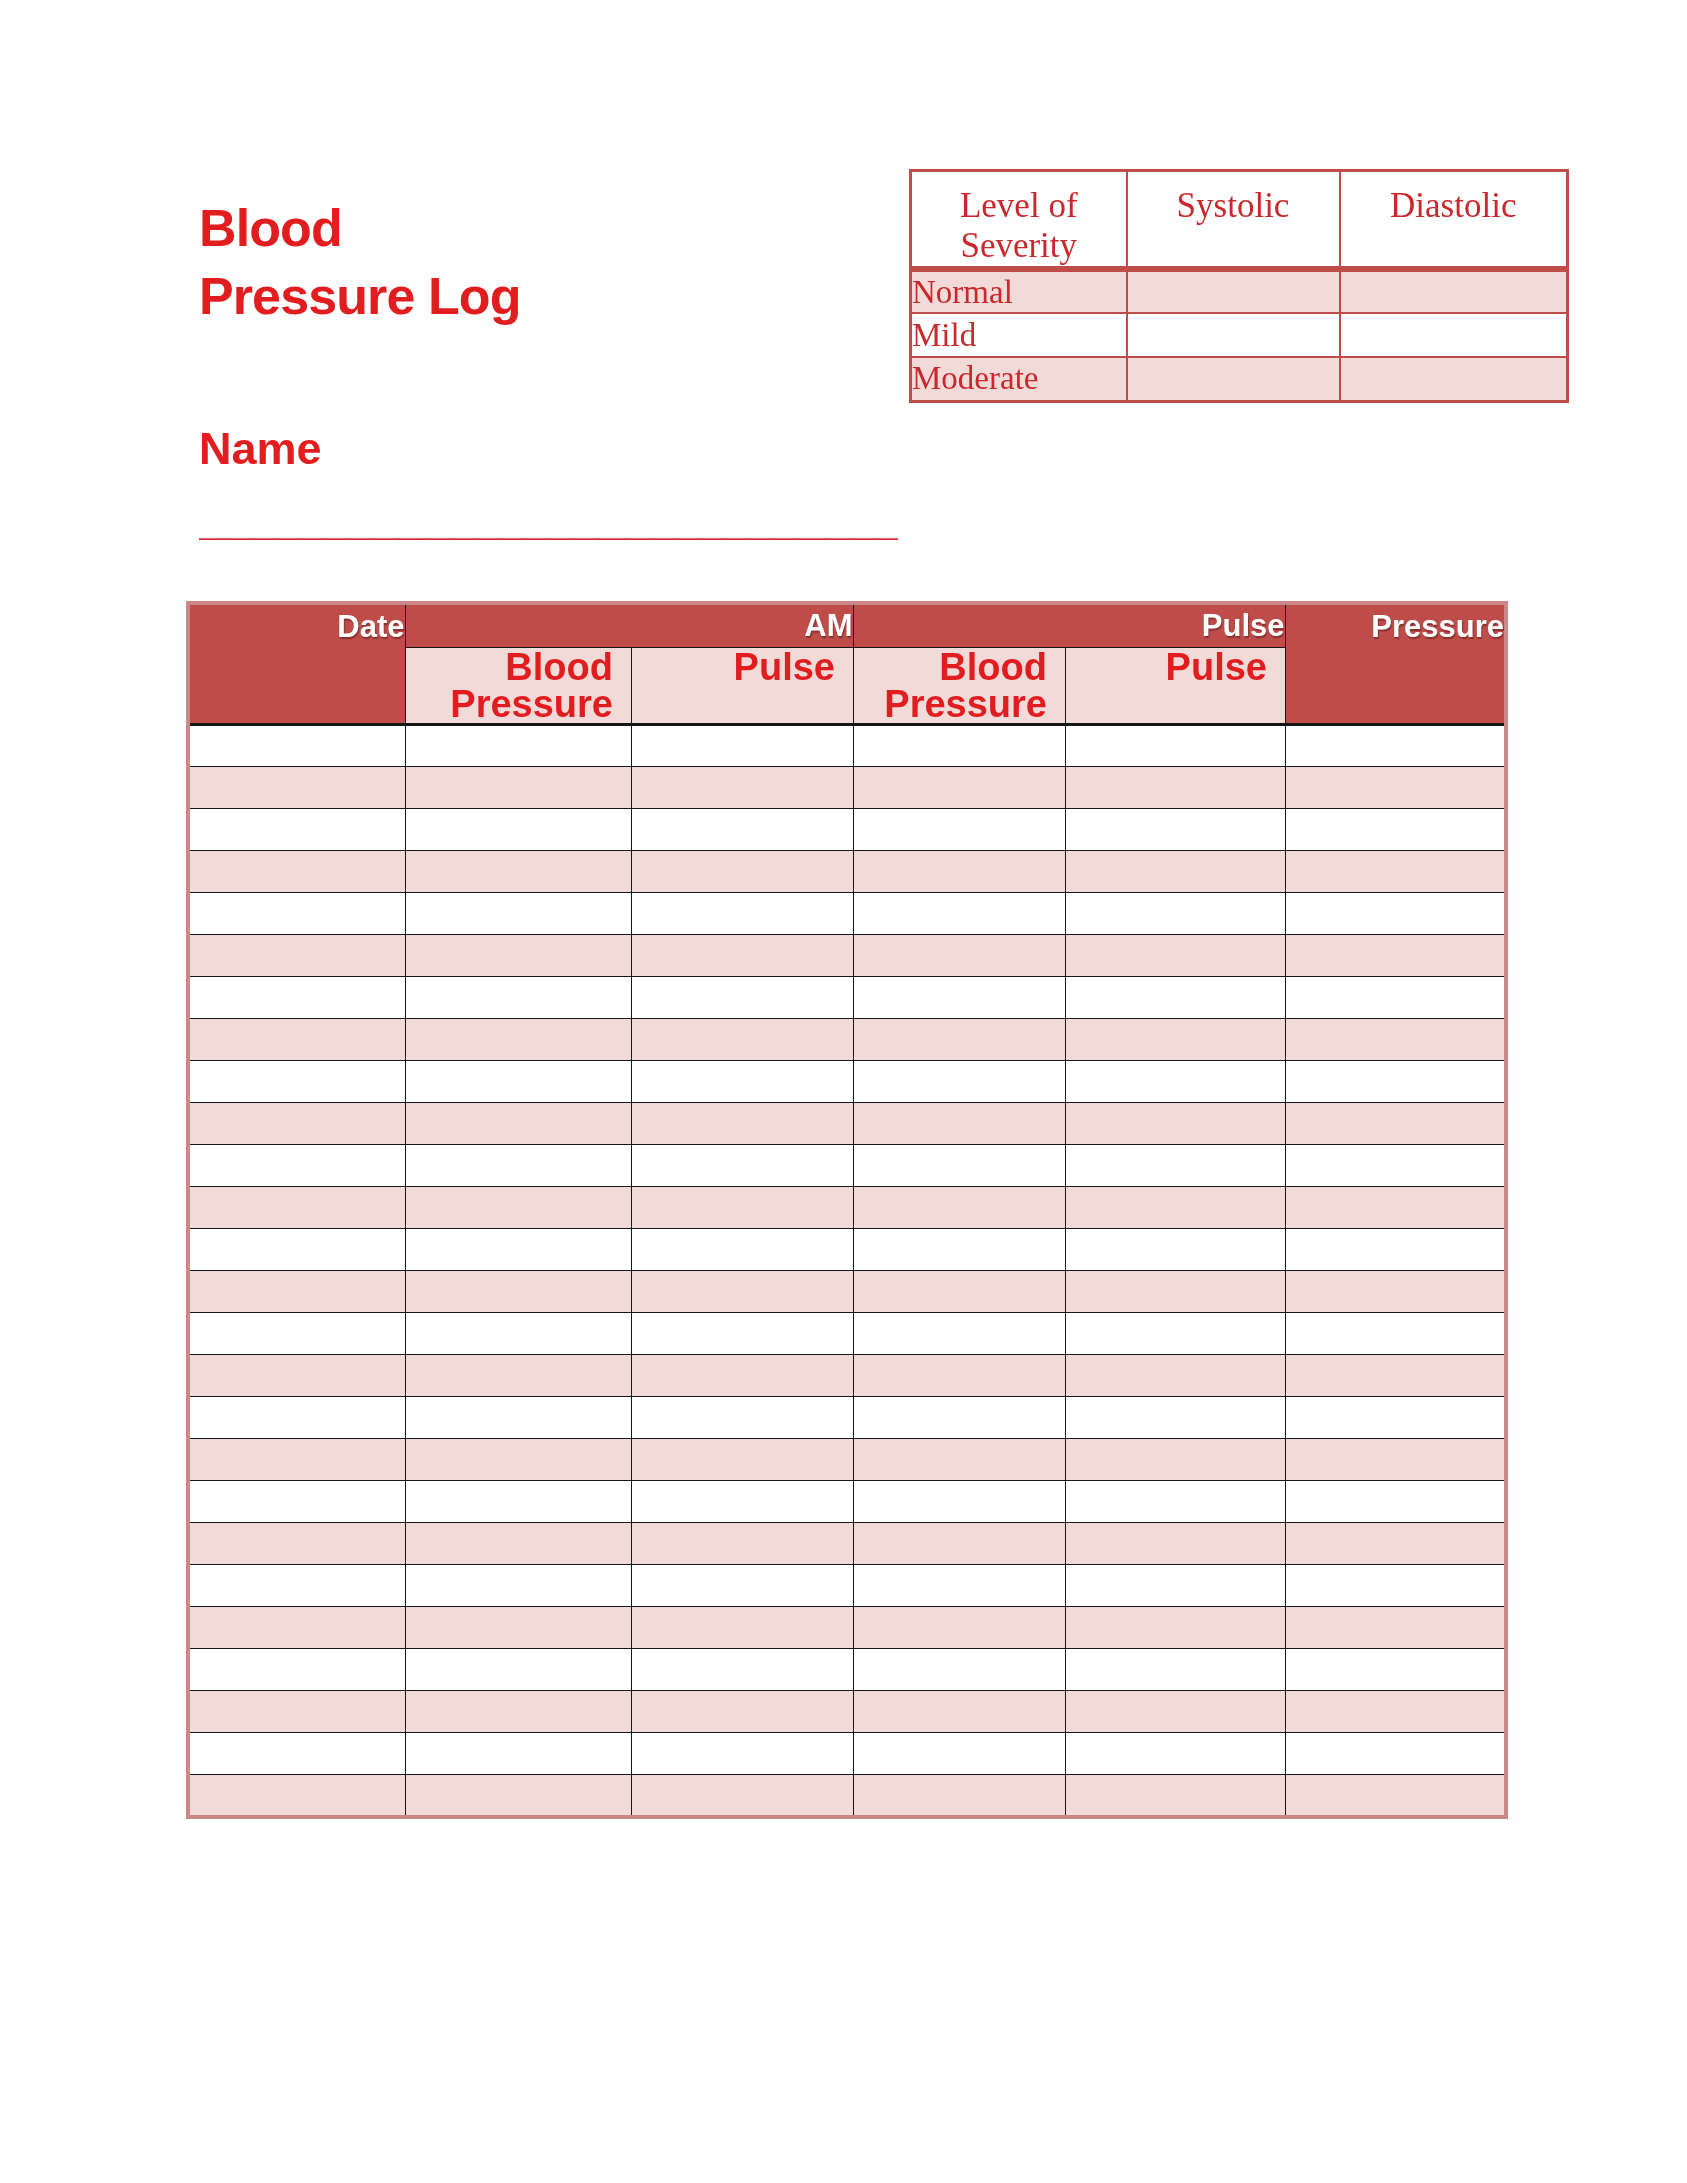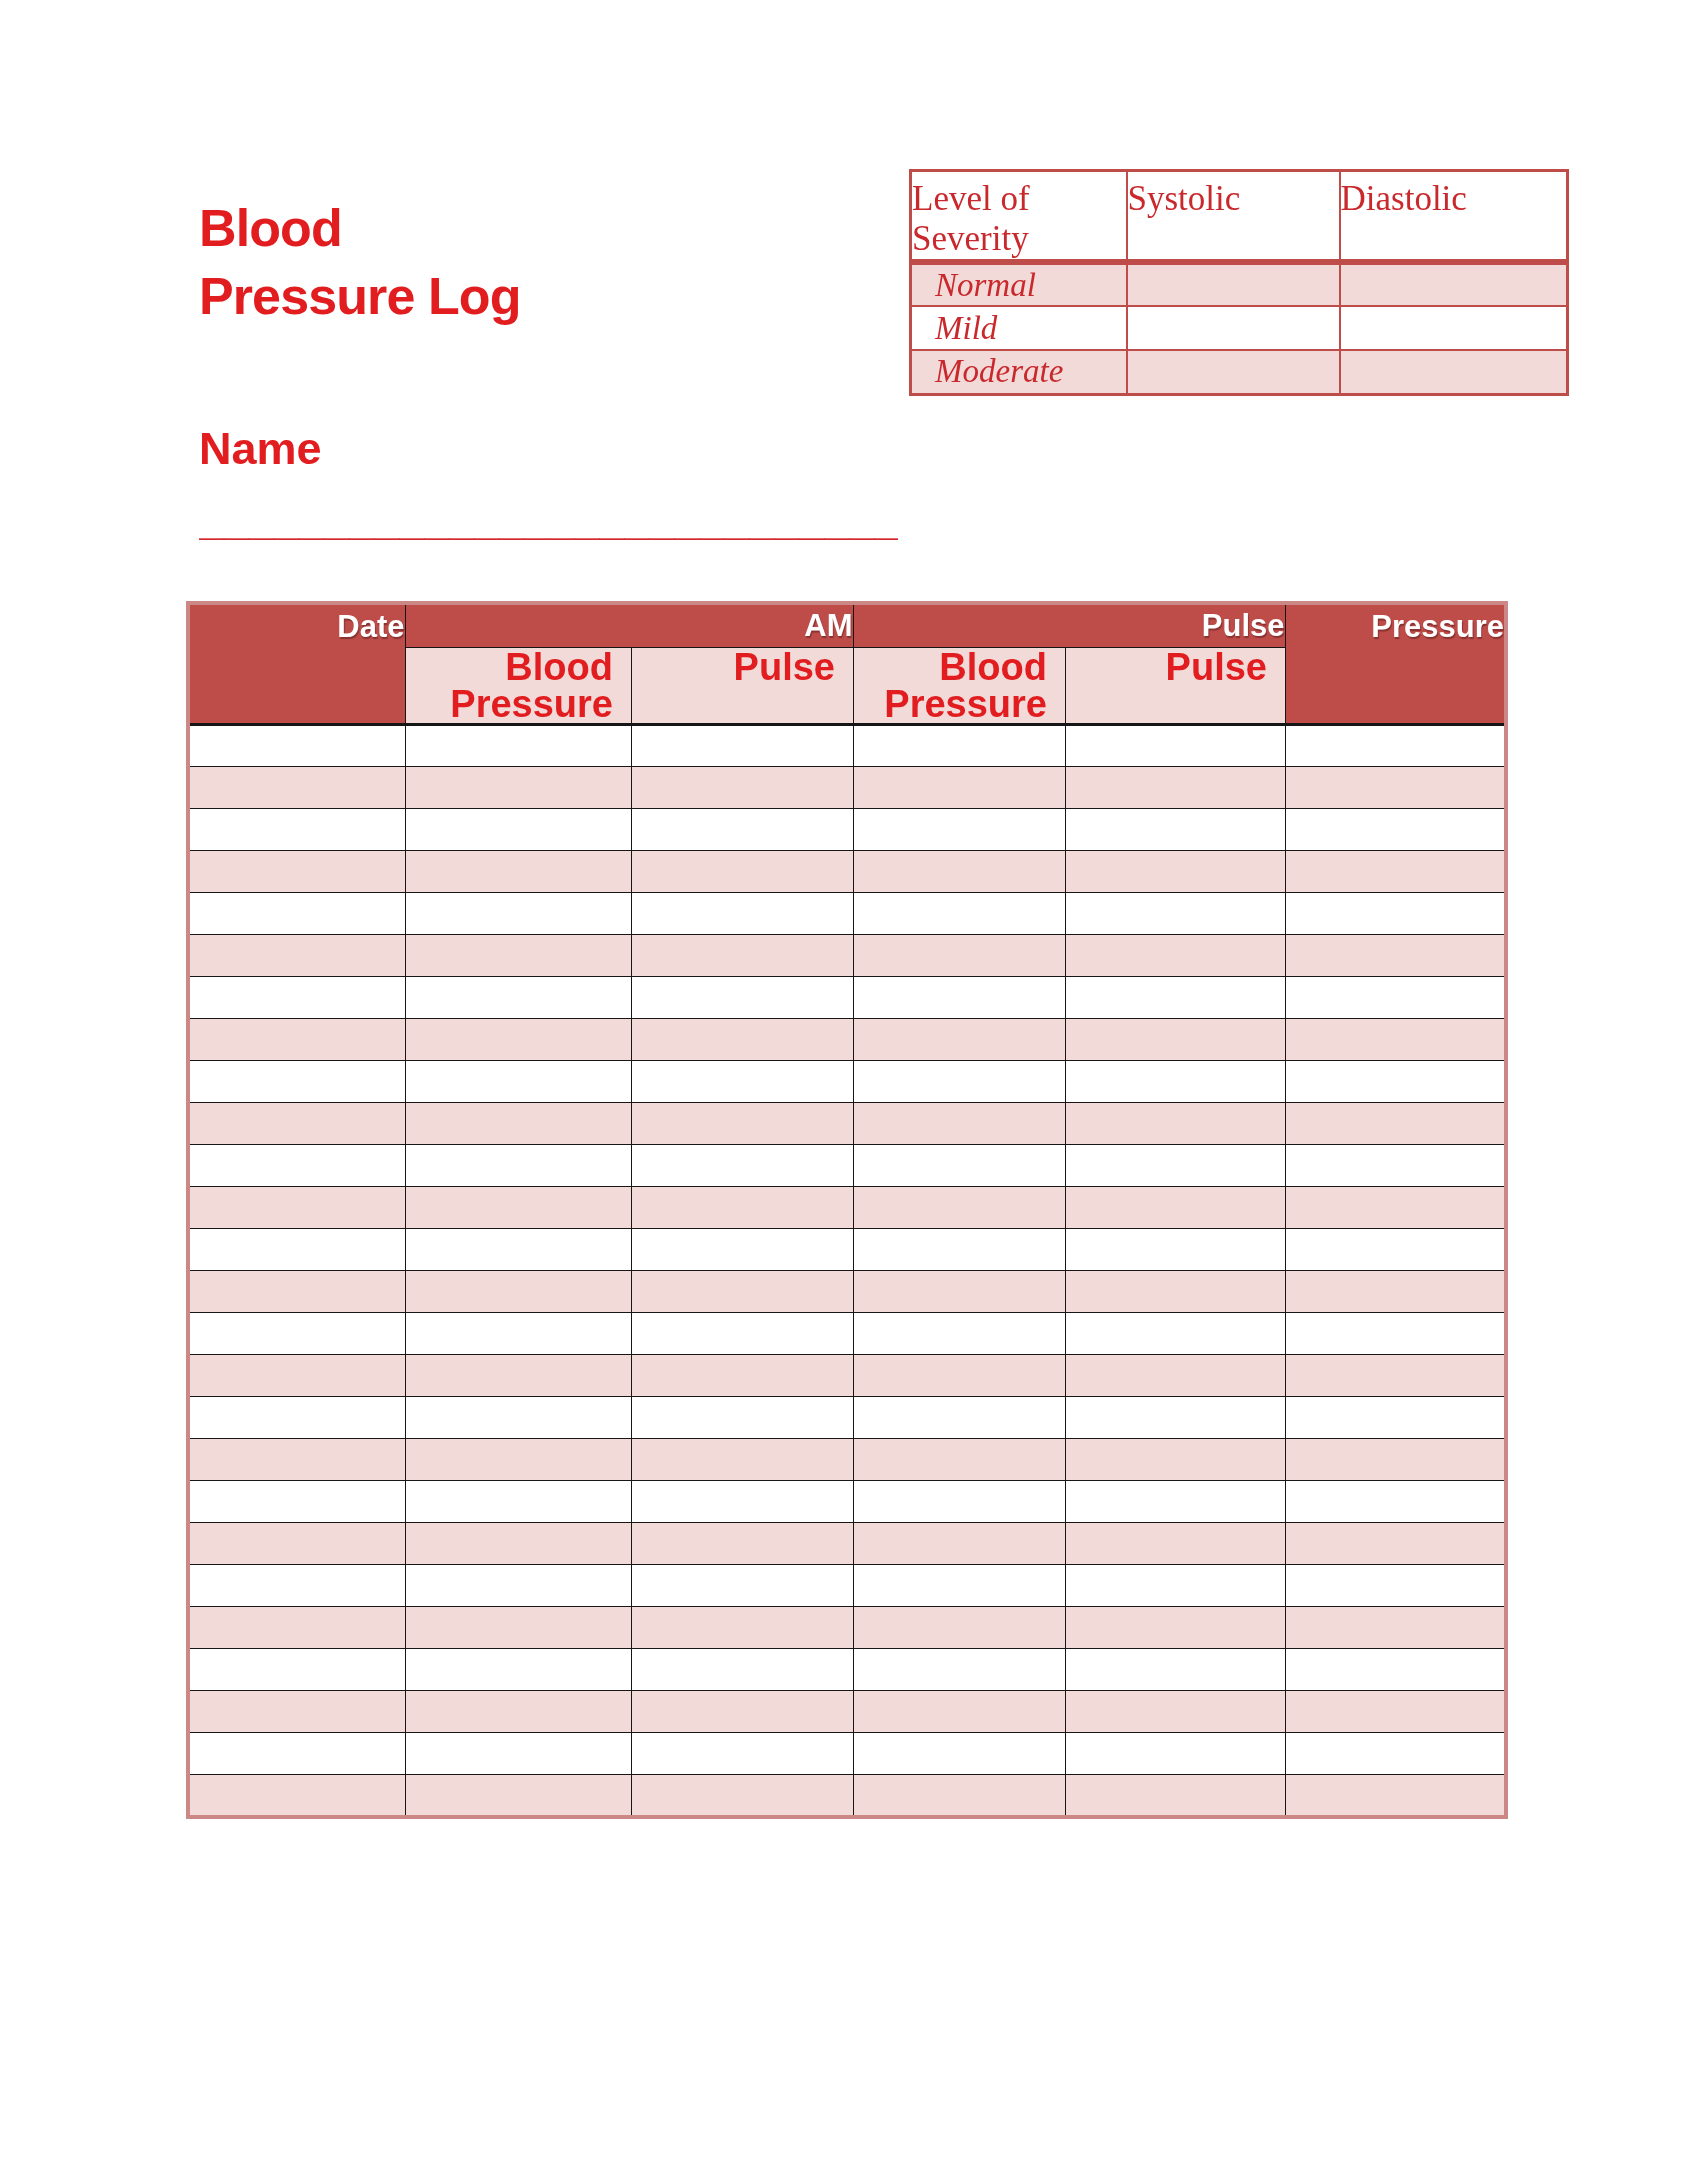--- a/index.html
+++ b/index.html
@@ -51,34 +51,33 @@
     color:var(--crimson);
   }
   .severity-table th,.severity-table td{
     border:2.6px solid var(--brick);
   }
   .severity-table{border:3.5px solid var(--brick);}
   .severity-table thead th{
     height:82px;
     background:var(--white);
     font-size:35px;font-weight:normal;
-    text-align:left;vertical-align:top;
-    padding-top:7px;
+    text-align:center;vertical-align:top;
+    padding-top:14px;
     line-height:40px;
     border-bottom:6.1px solid var(--brick);
   }
   .severity-table tbody tr{height:44px;}
   .severity-table tbody tr.shaded td{background:var(--pink);}
   .severity-table td.sev-label{
     font-size:33px;
     text-align:left;
-    padding-left:23px;
+    padding-left:0;
     vertical-align:middle;
     line-height:35px;
-    font-style:italic;
   }
   
   .log-table{
     position:absolute;left:186px;top:601px;
     width:1319px;
     border-collapse:collapse;
     table-layout:fixed;
     border:4.4px solid var(--outer-pink);
   }
   .log-table th,.log-table td{

